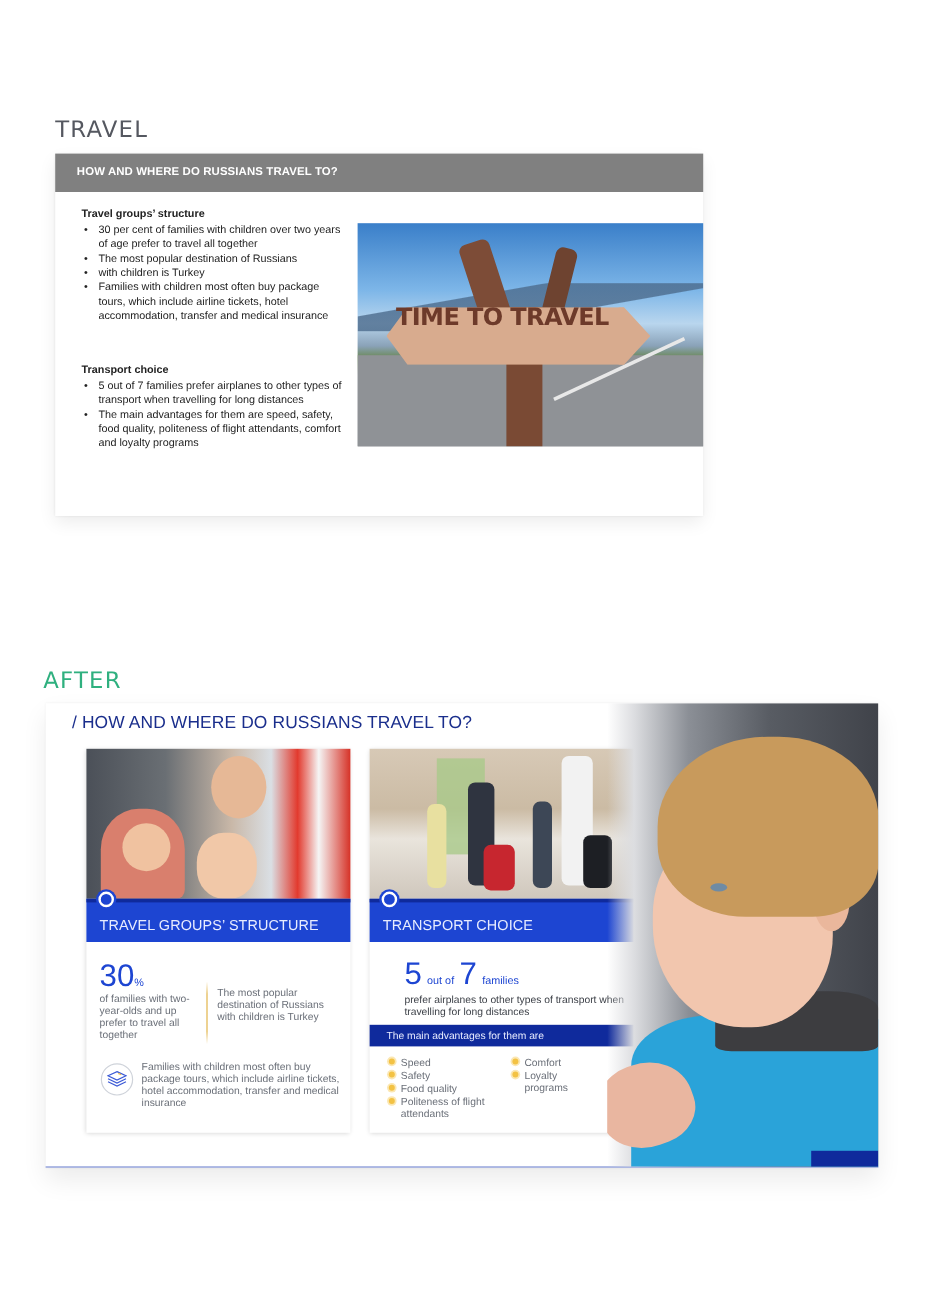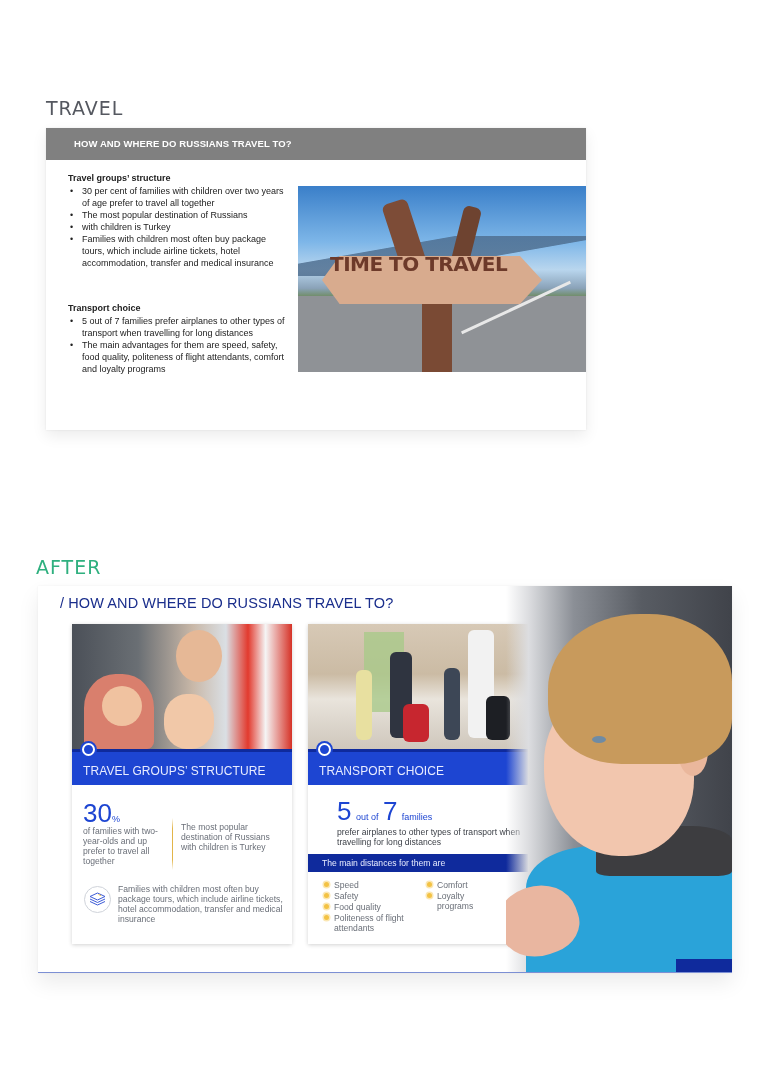--- a/index.html
+++ b/index.html
@@ -7,21 +7,21 @@
   body { position: relative; font-family: "Liberation Sans", sans-serif; }
 
   .section-label { position: absolute; font-family: "DejaVu Sans", sans-serif; font-size: 19px; letter-spacing: 1px; }
   .before-label { left: 46px; top: 97px; color: #555860; }
   .after-label { left: 36px; top: 556px; color: #2fb07f; }
 
   
   .before-slide { position: absolute; left: 46px; top: 128px; width: 540px; height: 302px; background: #fff;
     box-shadow: 0 6px 14px rgba(0,0,0,0.08), 0 0 2px rgba(0,0,0,0.08); }
   .before-header { height: 32px; background: #808080; color: #fff; font-size: 9.5px; font-weight: bold;
-    padding: 10px 28px; letter-spacing: 0.1px; }
+    padding: 10px 18px; letter-spacing: 0.1px; }
   .before-text { position: absolute; left: 22px; font-size: 9px; color: #222; line-height: 12px; width: 220px; }
   .before-text h4 { font-size: 9px; font-weight: bold; margin-bottom: 1px; }
   .before-text ul { list-style: none; }
   .before-text li { position: relative; padding-left: 14px; }
   .before-text li::before { content: "•"; position: absolute; left: 2px; }
   .bt1 { top: 44px; }
   .bt2 { top: 174px; }
   .before-img { position: absolute; left: 252px; top: 58px; width: 288px; height: 186px; overflow: hidden;
     background: linear-gradient(180deg, #3a7fc9 0%, #7db6e8 30%, #b9d6ee 45%, #8aa2b8 55%, #6d8a5c 60%, #9a9ea3 68%, #8c9095 100%); }
   .mountains { position: absolute; left: 0; top: 50px; width: 288px; height: 40px;
@@ -191,21 +191,21 @@
     </div>
 
     <div class="r-stat">
       <span class="stat-num">5</span>
       <span class="stat-small">out of</span>
       <span class="stat-num">7</span>
       <span class="stat-small">families</span>
       <div class="dark r-desc">prefer airplanes to other types of transport when travelling for long distances</div>
     </div>
 
-    <div class="adv-bar">The main distances for them are</div>
+    <div class="adv-bar">The main advantages for them are</div>
     <ul class="adv-col adv-c1 gray">
       <li>Speed</li>
       <li>Safety</li>
       <li>Food quality</li>
       <li>Politeness of flight attendants</li>
     </ul>
     <ul class="adv-col adv-c2 gray">
       <li>Comfort</li>
       <li>Loyalty programs</li>
     </ul>

